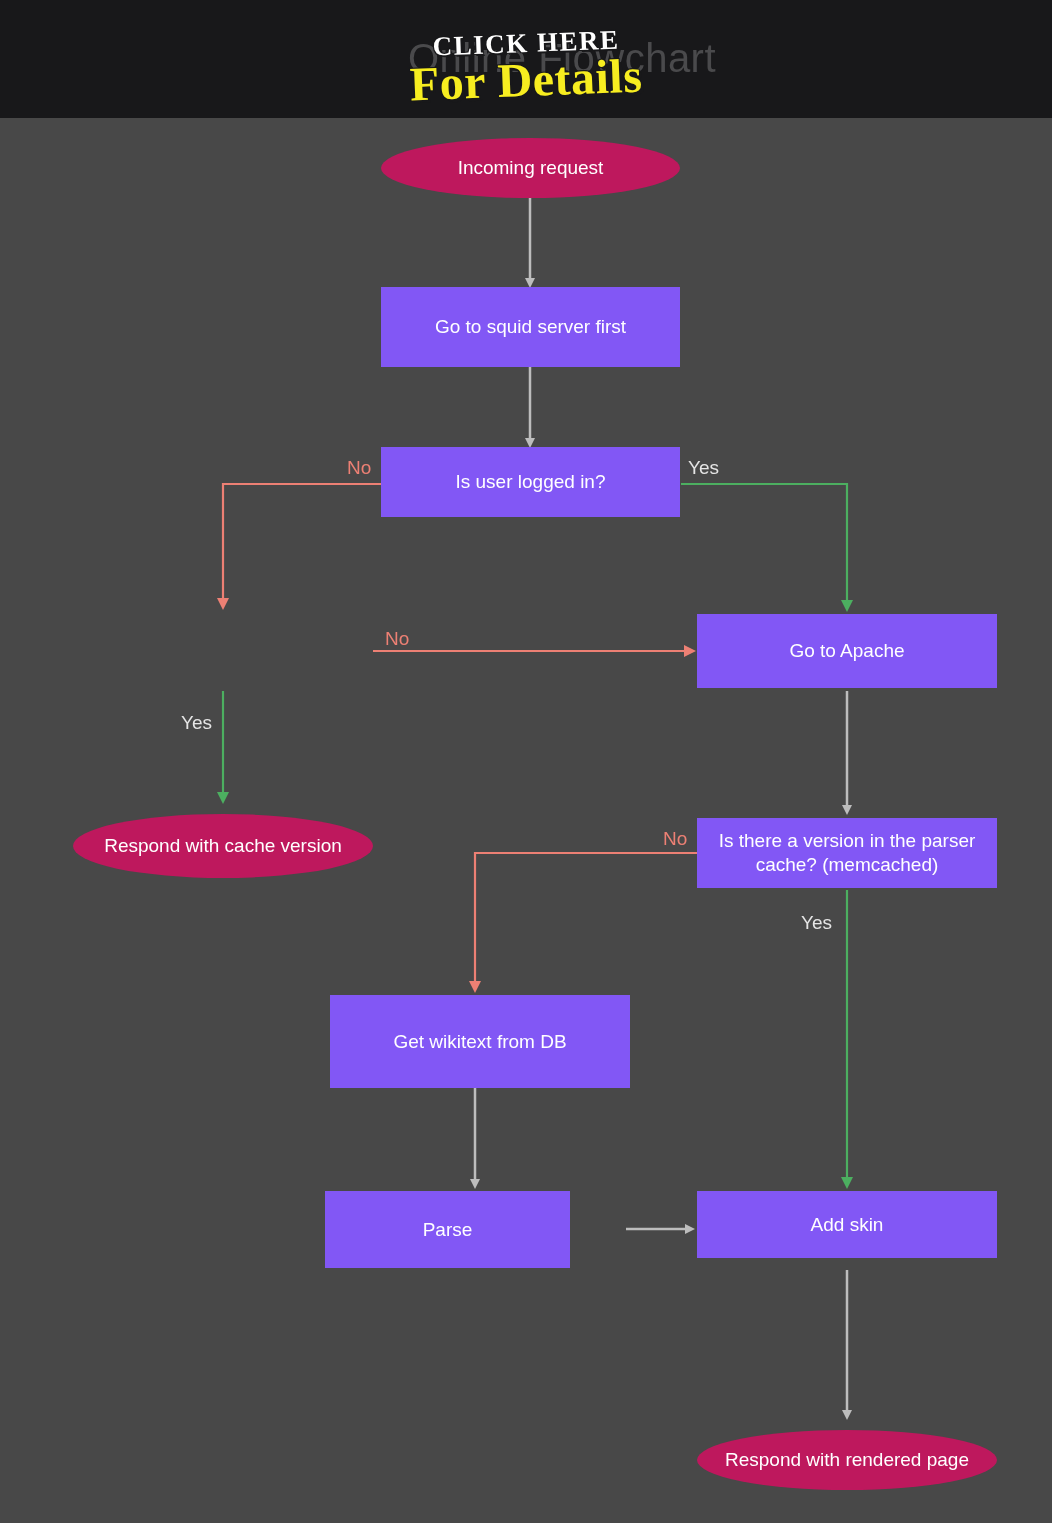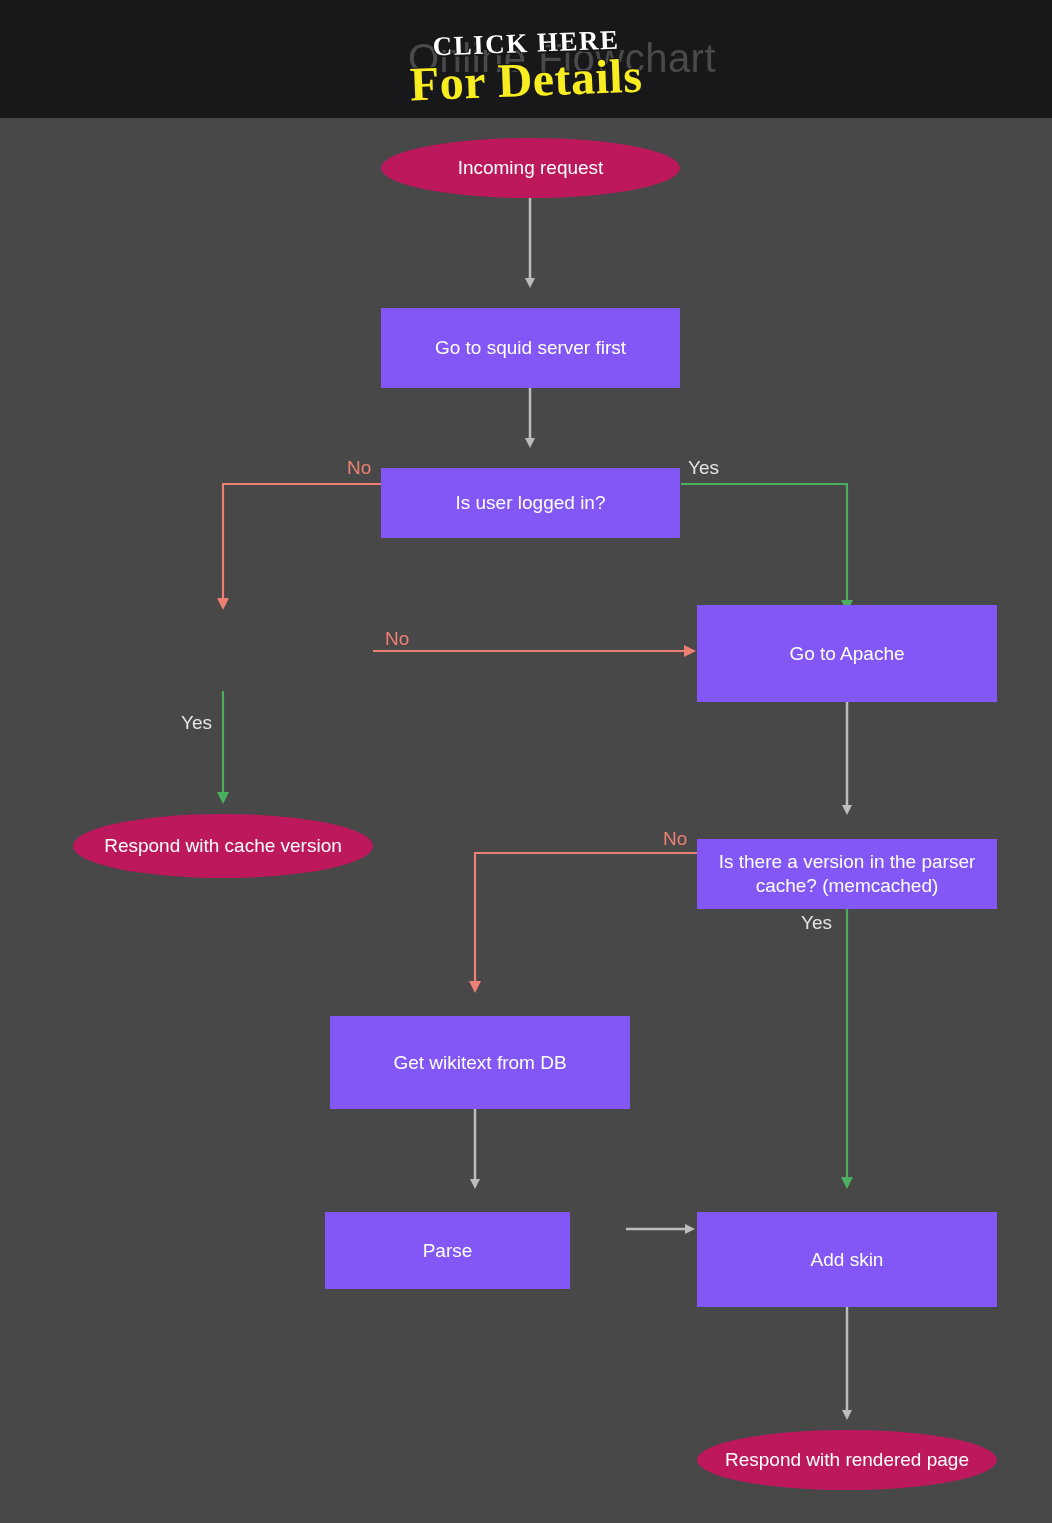--- a/index.html
+++ b/index.html
@@ -81,21 +81,20 @@
     align-items: center;
     justify-content: center;
     text-align: center;
     color: #ffffff;
     font-size: 19px;
     line-height: 1.25;
     z-index: 5;
   }
   .node.process {
     background: #8257f5;
-    margin-top: 21px;
   }
   .node.terminal {
     background: #be185d;
     border-radius: 50%;
   }
 
   
   .edge-label {
     position: absolute;
     font-size: 19px;
@@ -183,41 +182,41 @@
 
   <div class="node process" style="left:381px; top:287px; width:299px; height:80px;">
     <span>Go to squid server first</span>
   </div>
 
   <div class="node process" style="left:381px; top:447px; width:299px; height:70px;">
     <span>Is user logged in?</span>
   </div>
 
 
-  <div class="node process" style="left:697px; top:584px; width:300px; height:97px;justify-content:center;">
+  <div class="node process" style="left:697px; top:614px; width:300px; height:74px;justify-content:center;">
     <span>Go to Apache</span>
   </div>
 
   <div class="node terminal" style="left:73px; top:814px; width:300px; height:64px;">
     <span>Respond with cache version</span>
   </div>
 
   <div class="node process" style="left:697px; top:818px; width:300px; height:70px; padding:0 10px;">
     <span>Is there a version in the parser cache? (memcached)</span>
   </div>
 
   <div class="node process" style="left:330px; top:995px; width:300px; height:93px;">
     <span>Get wikitext from DB</span>
   </div>
 
   <div class="node process" style="left:325px; top:1191px; width:245px; height:77px;">
     <span>Parse</span>
   </div>
 
-  <div class="node process" style="left:697px; top:1191px; width:300px; height:95px;">
+  <div class="node process" style="left:697px; top:1191px; width:300px; height:67px;">
     <span>Add skin</span>
   </div>
 
   <div class="node terminal" style="left:697px; top:1430px; width:300px; height:60px;">
     <span>Respond with rendered page</span>
   </div>
 
   <div class="edge-label no" style="left:347px; top:457px;">No</div>
 
   <div class="edge-label yes" style="left:688px; top:457px;">Yes</div>

